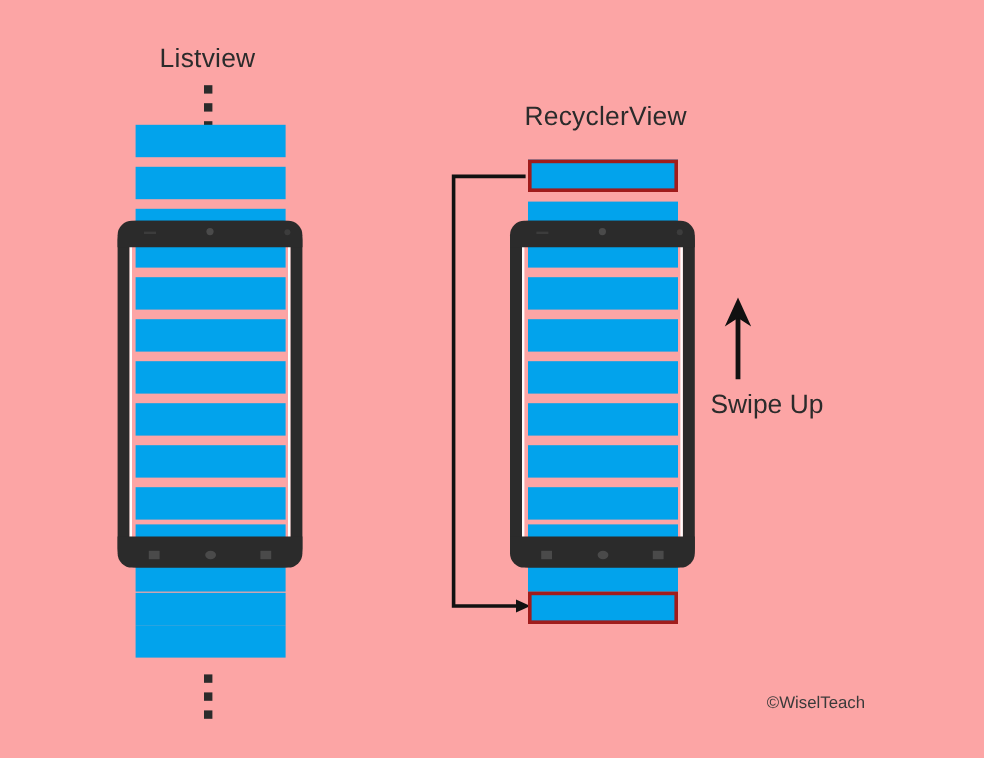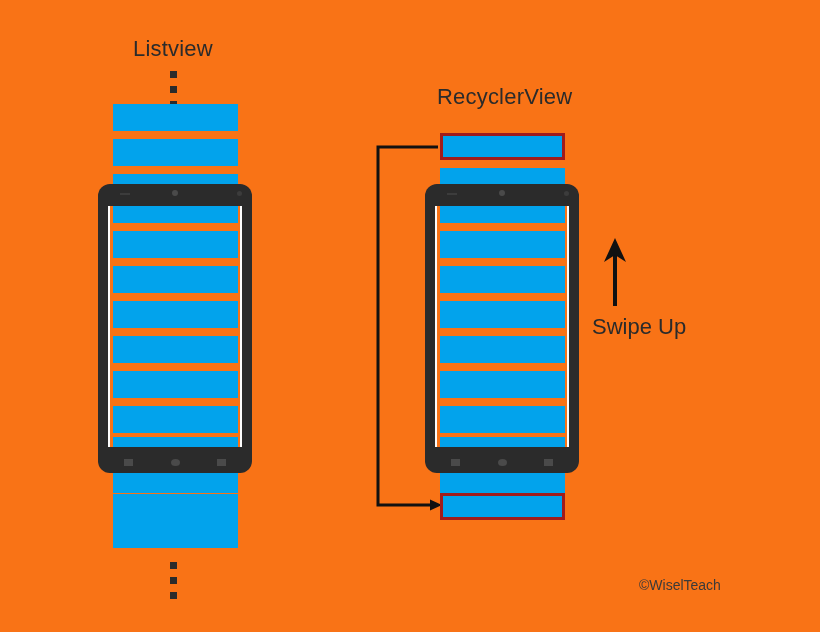--- a/index.html
+++ b/index.html
@@ -11,21 +11,21 @@
     height: 632px;
     background: #f4f4f4;
     font-family: "Liberation Sans", sans-serif;
     overflow: hidden;
     position: relative;
   }
   #canvas {
     position: relative;
     width: 820px;
     height: 632px;
-    background: #f97316;
+    background: #fca5a5;
   }
 
   
   .title {
     position: absolute;
     color: #2b2b2b;
     font-size: 22px;
     font-weight: 400;
     letter-spacing: 0.2px;
     white-space: nowrap;
@@ -144,21 +144,21 @@
     bottom: 7px;
     width: 9px;
     height: 7px;
     background: #4a4a4a;
   }
   .phone .nav-back  { left: 26px; }
   .phone .nav-home  { left: 50%; margin-left: -4px; border-radius: 50%; }
   .phone .nav-recent{ right: 26px; }
 
   
-  #swipe-group { position: absolute; left: 592px; top: 236px; }
+  #swipe-group { position: absolute; left: 592px; top: 246px; }
   #swipe-label {
     position: absolute;
     left: 0px;
     top: 78px;
     font-size: 22px;
     color: #2b2b2b;
     white-space: nowrap;
   }
 
   

